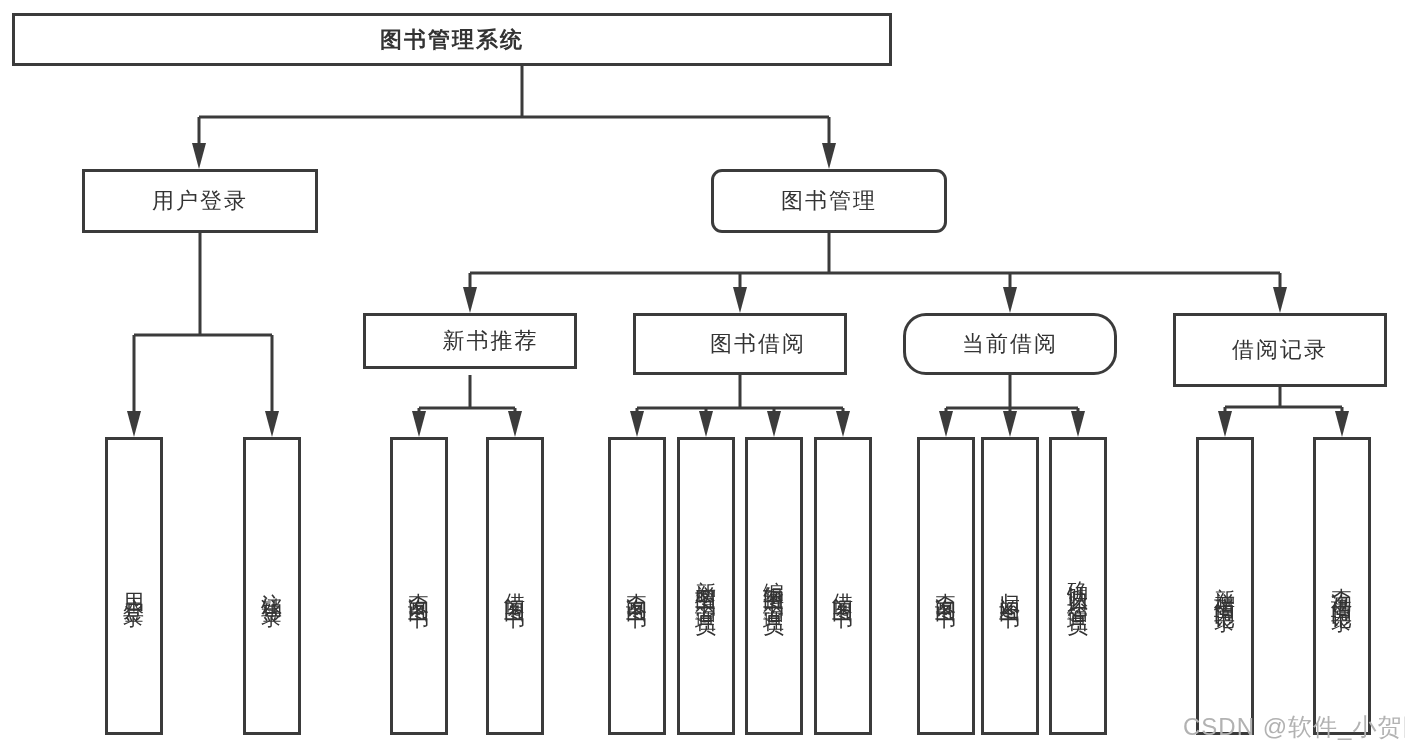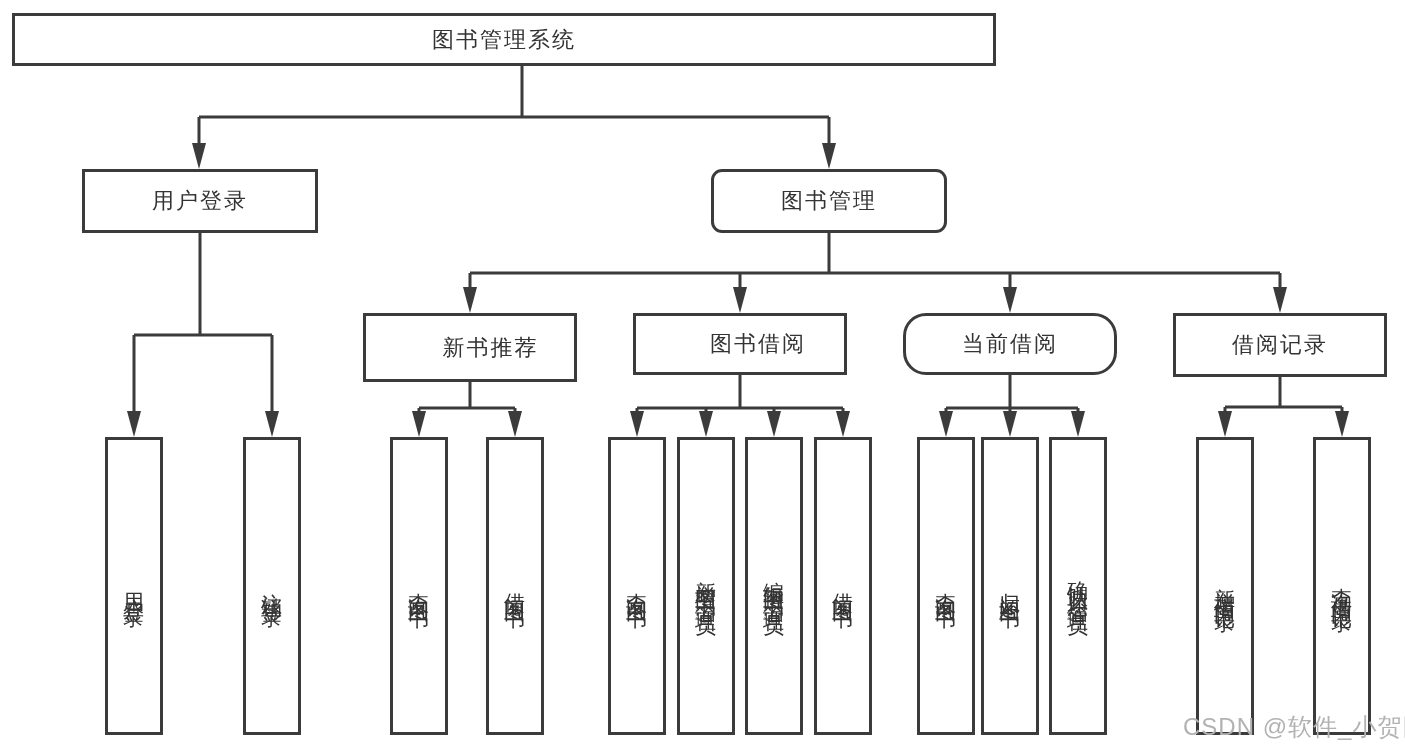--- a/index.html
+++ b/index.html
@@ -104,29 +104,29 @@
       <polygon points="767,411 781,411 774,437"></polygon>
       <polygon points="836,411 850,411 843,437"></polygon>
       <polygon points="939,411 953,411 946,437"></polygon>
       <polygon points="1003,411 1017,411 1010,437"></polygon>
       <polygon points="1071,411 1085,411 1078,437"></polygon>
       <polygon points="1218,411 1232,411 1225,437"></polygon>
       <polygon points="1335,411 1349,411 1342,437"></polygon>
     </g>
   </svg>
 
-  <div class="node" style="left:12px;top:13px;width:984px;height:53px;">图书管理系统</div>
+  <div class="node" style="left:12px;top:13px;width:880px;height:53px;font-weight:bold;">图书管理系统</div>
 
   <div class="node" style="left:82px;top:169px;width:236px;height:64px;">用户登录</div>
   <div class="node" style="left:711px;top:169px;width:236px;height:64px;border-radius:11px;">图书管理</div>
 
-  <div class="node" style="left:363px;top:313px;width:214px;height:69px;padding-left:41px;">新书推荐</div>
+  <div class="node" style="left:363px;top:313px;width:214px;height:56px;padding-left:41px;">新书推荐</div>
   <div class="node" style="left:633px;top:313px;width:214px;height:62px;padding-left:36px;">图书借阅</div>
   <div class="node" style="left:903px;top:313px;width:214px;height:62px;border-radius:23px;">当前借阅</div>
-  <div class="node" style="left:1173px;top:313px;width:214px;height:64px;">借阅记录</div>
+  <div class="node" style="left:1173px;top:313px;width:214px;height:74px;">借阅记录</div>
 
   <div class="vnode" style="left:105px;top:437px;width:58px;height:298px;">
     <span class="vtext">用户登录</span>
   </div>
   <div class="vnode" style="left:243px;top:437px;width:58px;height:298px;">
     <span class="vtext">注销登录</span>
   </div>
 
   <div class="vnode" style="left:390px;top:437px;width:58px;height:298px;">
     <span class="vtext">查询图书</span>

